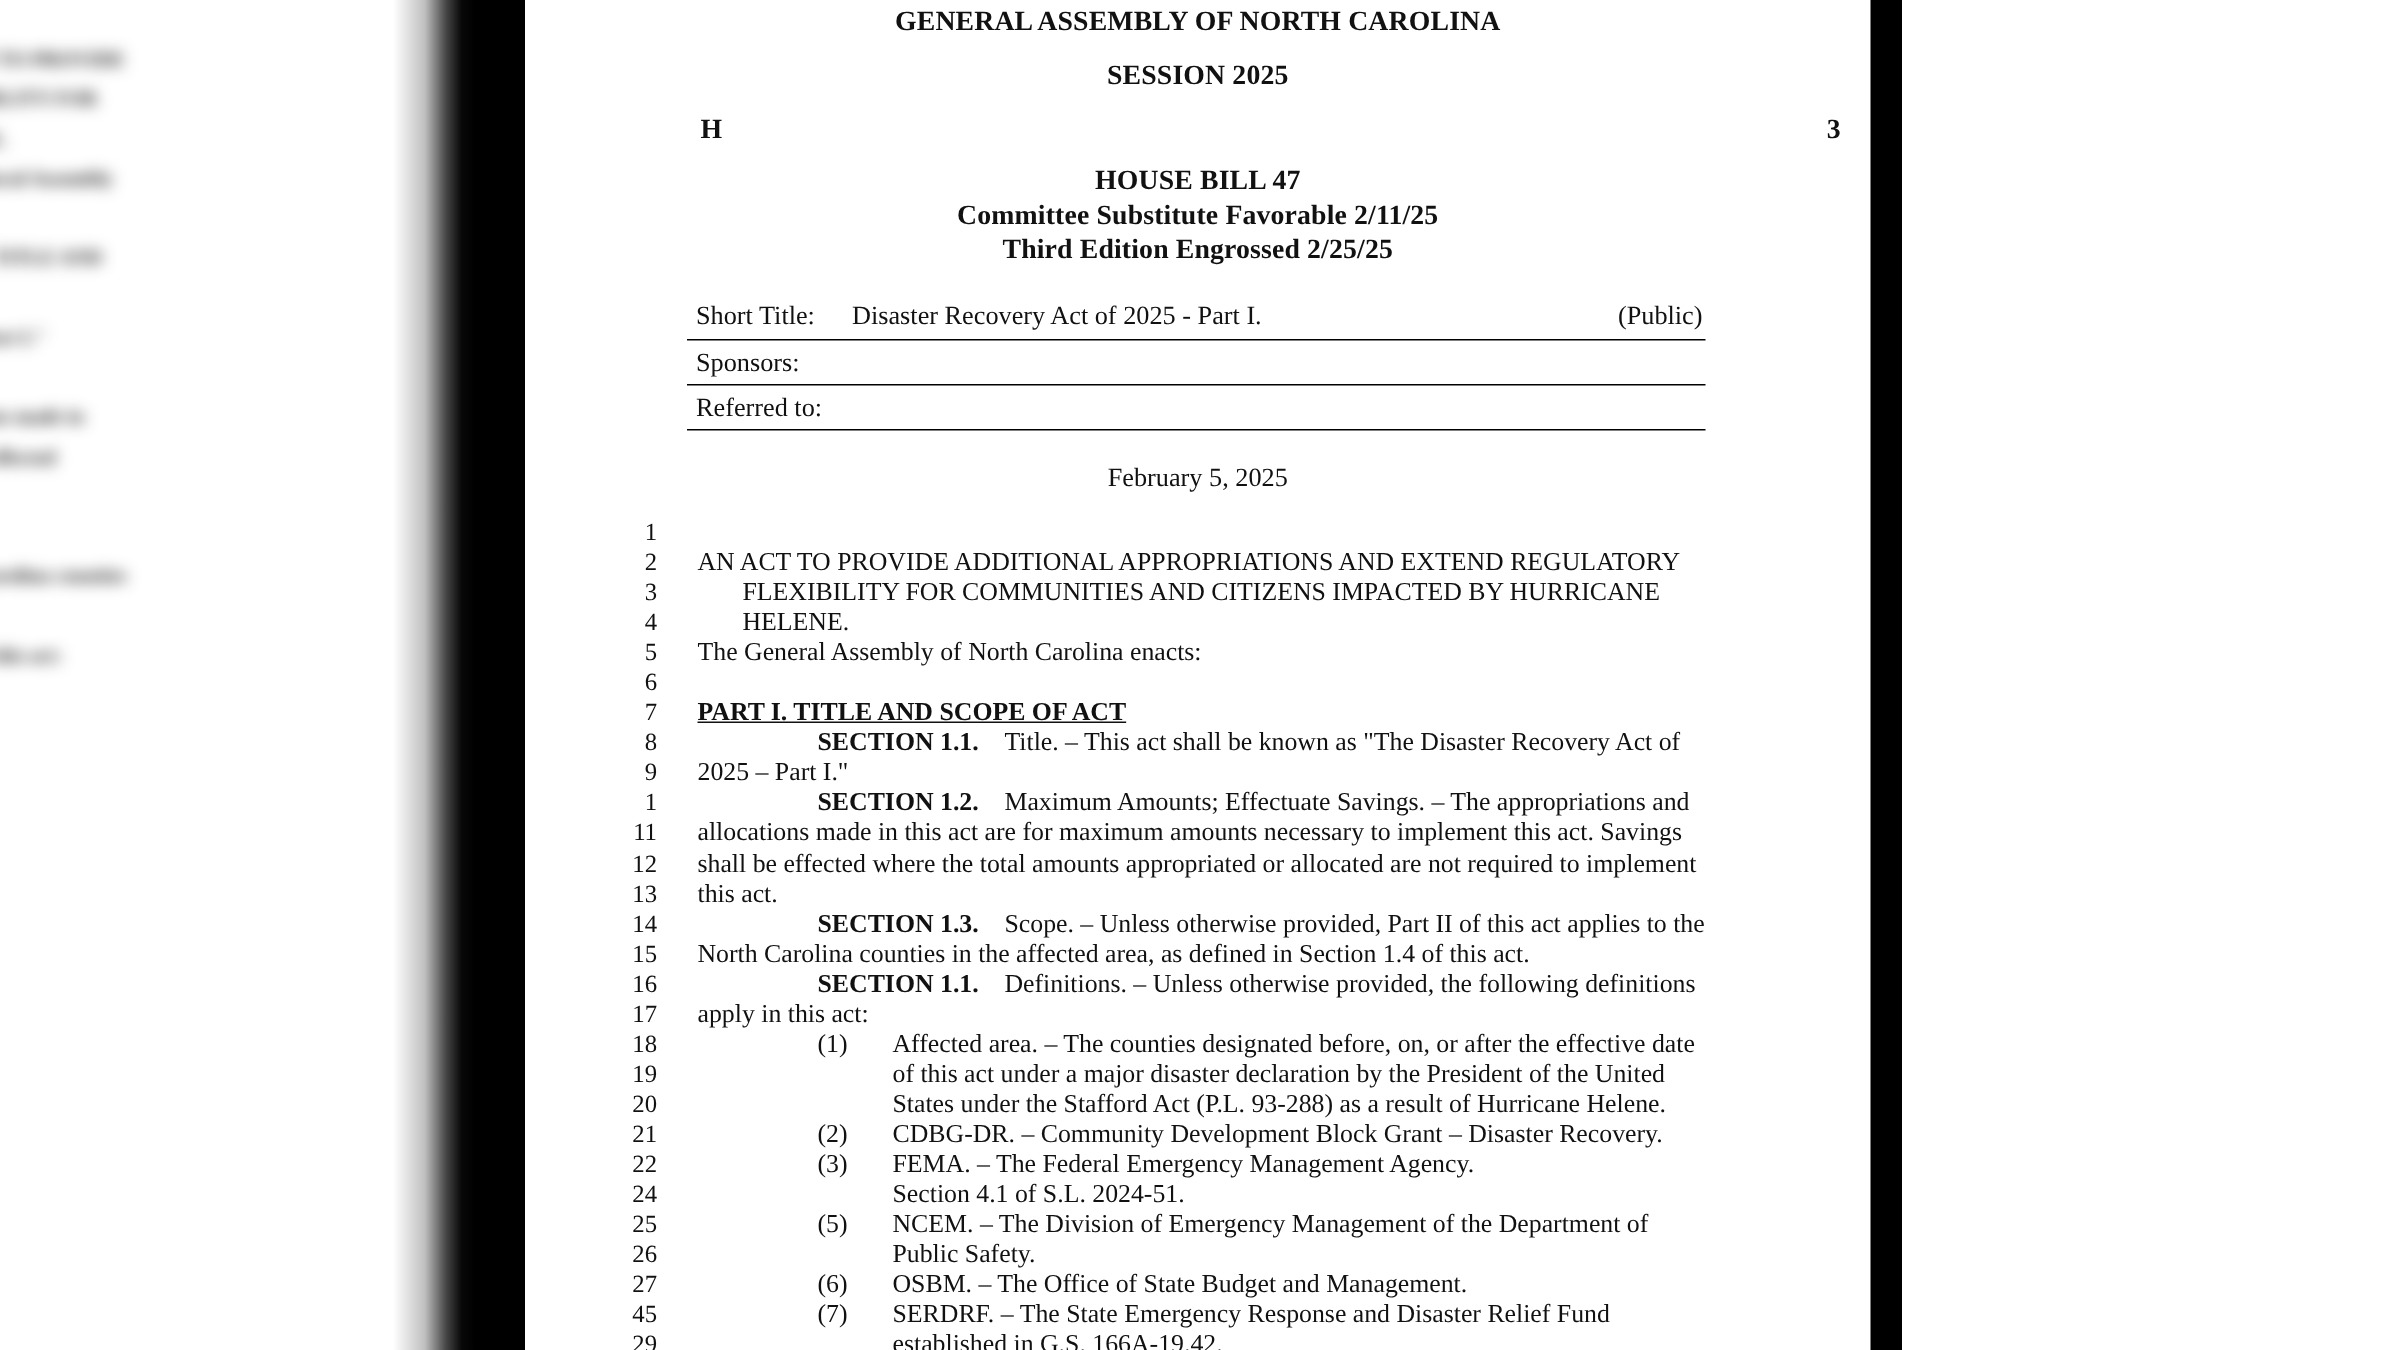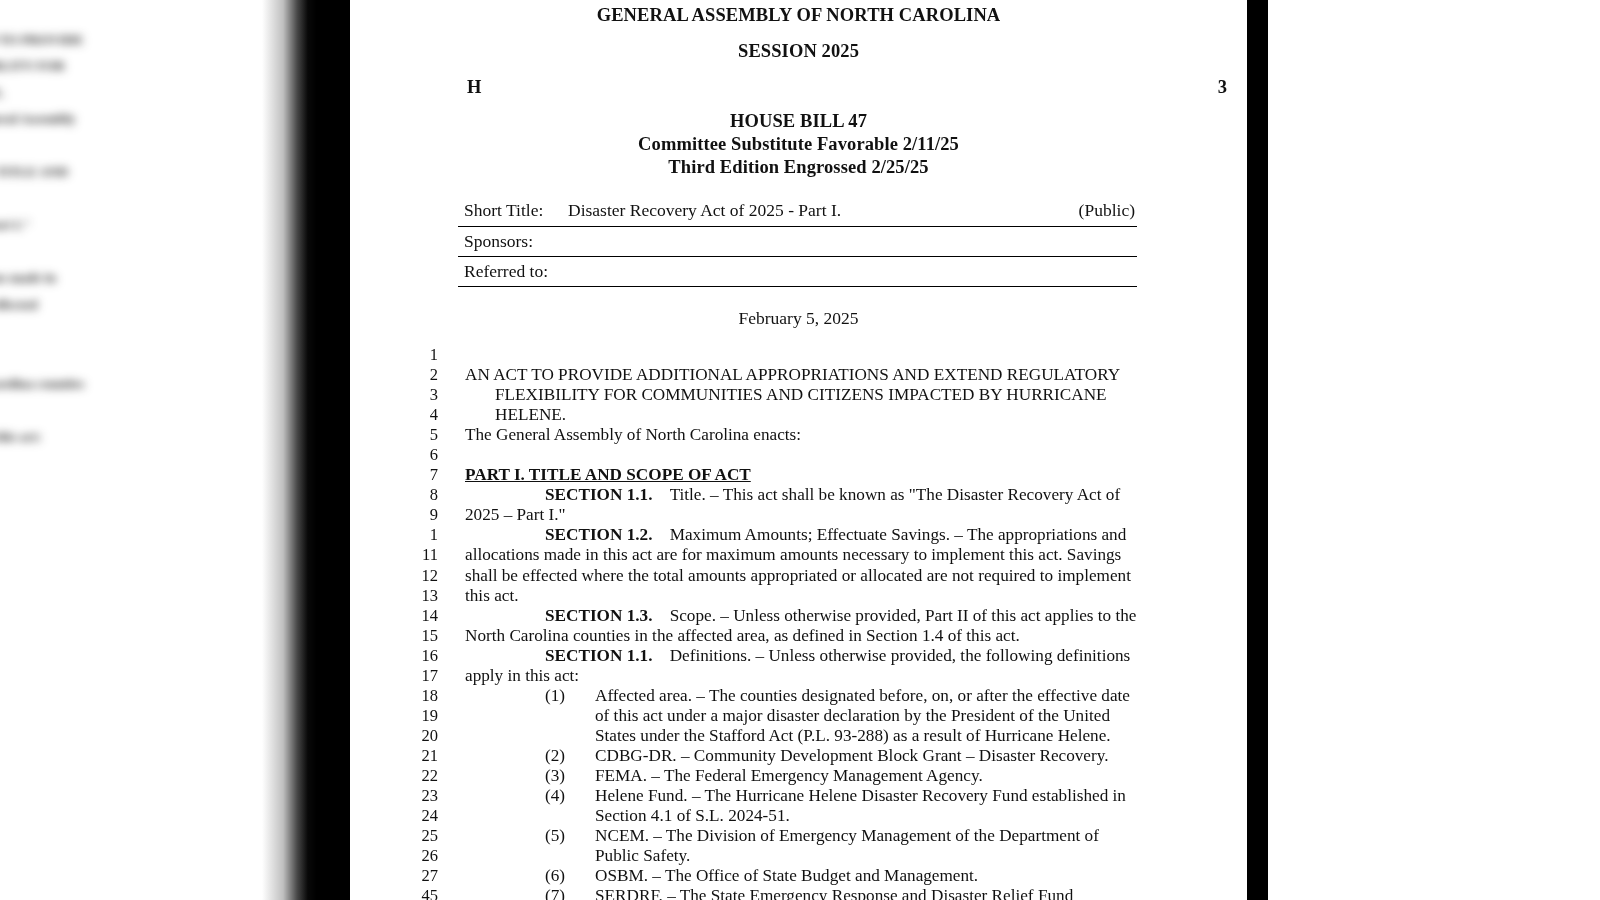--- a/index.html
+++ b/index.html
@@ -376,25 +376,20 @@
           <span class="ln">21</span>
           <span class="num-item">(2)</span>
           <span class="num-text">CDBG-DR. – Community Development Block Grant – Disaster Recovery.</span>
         </div>
         <div class="line">
           <span class="ln">22</span>
           <span class="num-item">(3)</span>
           <span class="num-text">FEMA. – The Federal Emergency Management Agency.</span>
         </div>
         <div class="line">
-          <span class="ln">23</span>
-          <span class="num-item">(4)</span>
-          <span class="num-text">Helene Fund. – The Hurricane Helene Disaster Recovery Fund established in</span>
-        </div>
-        <div class="line">
           <span class="ln">24</span>
           <span class="num-text">Section 4.1 of S.L. 2024-51.</span>
         </div>
         <div class="line">
           <span class="ln">25</span>
           <span class="num-item">(5)</span>
           <span class="num-text">NCEM. – The Division of Emergency Management of the Department of</span>
         </div>
         <div class="line">
           <span class="ln">26</span>

